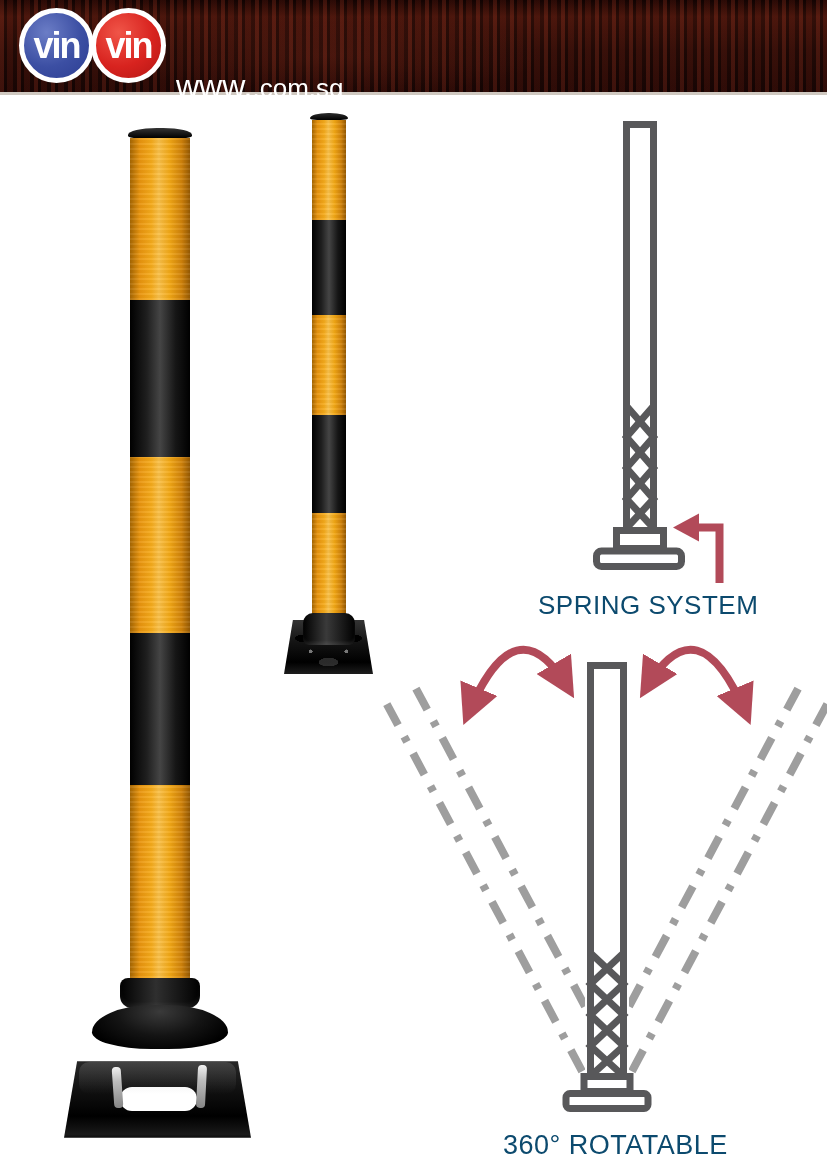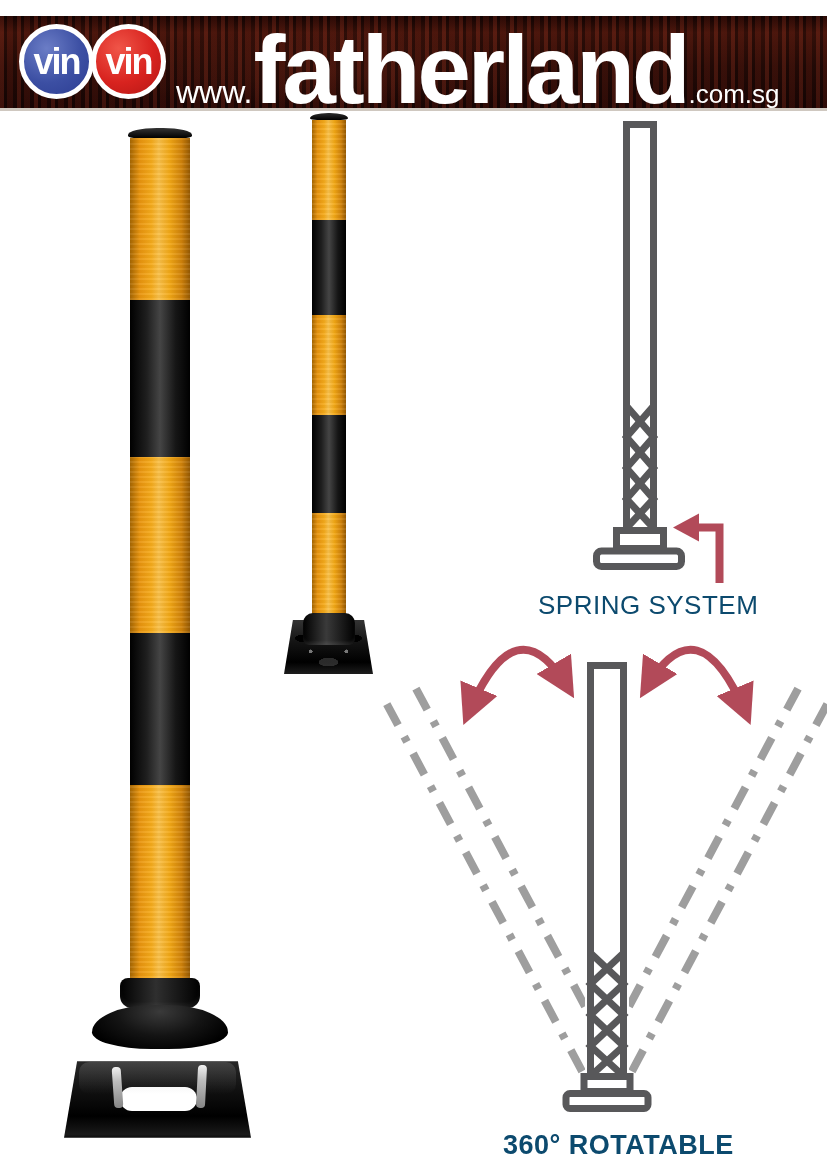--- a/index.html
+++ b/index.html
@@ -7,21 +7,21 @@
        font-family:"Liberation Sans",sans-serif;}
 
   
   .header{position:absolute;left:0;top:0;width:827px;height:92px;
     background-color:#2e0d08;
     background-image:
       repeating-linear-gradient(90deg, rgba(130,45,28,.30) 0 4px, rgba(0,0,0,.38) 4px 7px,
         rgba(95,28,16,.22) 7px 13px, rgba(0,0,0,.28) 13px 17px),
       radial-gradient(ellipse 300px 60px at 40% 60%, rgba(140,50,30,.25), transparent 70%),
       linear-gradient(180deg,#1b0503 0%,#47150c 18%,#2e0d08 55%,#200705 100%);
-    border-bottom:3px solid #cfc8c0;margin-top:16px;}
+    border-bottom:3px solid #cfc8c0;}
   .badge{position:absolute;top:8px;width:75px;height:75px;border-radius:50%;
     border:5px solid #fff;box-sizing:border-box;display:flex;align-items:center;justify-content:center;}
   .badge-blue{left:19px;background:radial-gradient(circle at 35% 30%,#6b7dc6 0%,#3c4fa3 55%,#2c3d92 100%);z-index:1;}
   .badge-red{left:91px;background:radial-gradient(circle at 35% 30%,#f05548 0%,#d8231f 55%,#b31614 100%);z-index:2;}
   .badge-text{color:#fff;font-weight:bold;font-size:36px;letter-spacing:-2px;line-height:1;}
   .brandline{position:absolute;left:176px;bottom:-10px;display:flex;align-items:baseline;color:#fff;white-space:nowrap;}
   .brandline span{line-height:1;}
   .www{font-size:32px;}
   .brand{font-size:96px;font-weight:bold;letter-spacing:-3px;margin:0 1px;}
   .tld{font-size:26px;}
@@ -68,37 +68,36 @@
       clip-path:polygon(10% 0%, 90% 0%, 100% 100%, 0% 100%);}
   .collar-mid{position:absolute;left:303px;top:613px;width:52px;height:32px;
       background:linear-gradient(90deg,#000 0%,#3a3a3a 45%,#000 100%);
       border-radius:10px 10px 6px 6px;box-shadow:inset 0 -3px 3px rgba(255,255,255,.08);}
 
   
   .spring-svg{position:absolute;left:580px;top:110px;width:247px;height:515px;}
   .rotate-svg{position:absolute;left:380px;top:640px;width:447px;height:529px;}
   .diagram-label{position:absolute;color:#0c4a6e;letter-spacing:.5px;white-space:nowrap;}
   .spring-label{left:538px;top:590px;font-size:26px;}
-  .rotate-label{left:503px;top:1130px;font-size:27px;font-weight:bold;}
+  .rotate-label{left:503px;top:1130px;font-size:27px;}
 </style>
 </head>
 <body>
 
 <div id="app">
 
   <header class="header">
     <div class="badge badge-blue">
       <span class="badge-text">vin</span>
     </div>
     <div class="badge badge-red">
       <span class="badge-text">vin</span>
     </div>
     <div class="brandline">
       <span class="www">www.</span>
-      <span class="brand">fatherland</span>
       <span class="tld">.com.sg</span>
     </div>
   </header>
 
   <div class="post post-large">
     <div class="cap-large"></div>
     <div class="seg yellow" style="height:162px"></div>
     <div class="seg black" style="height:157px"></div>
     <div class="seg yellow" style="height:176px"></div>
     <div class="seg black" style="height:152px"></div>

